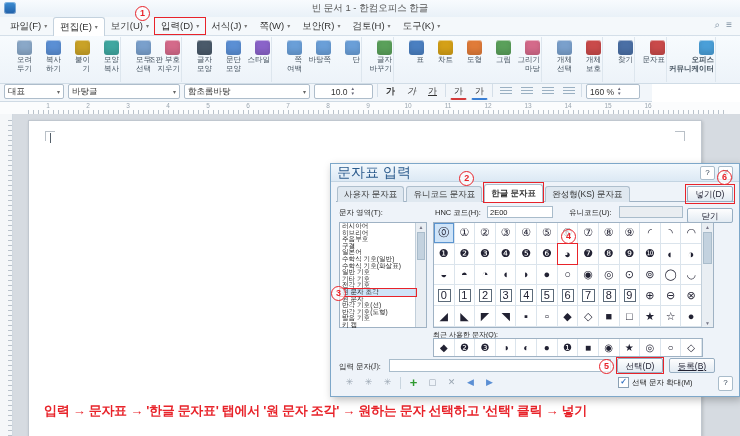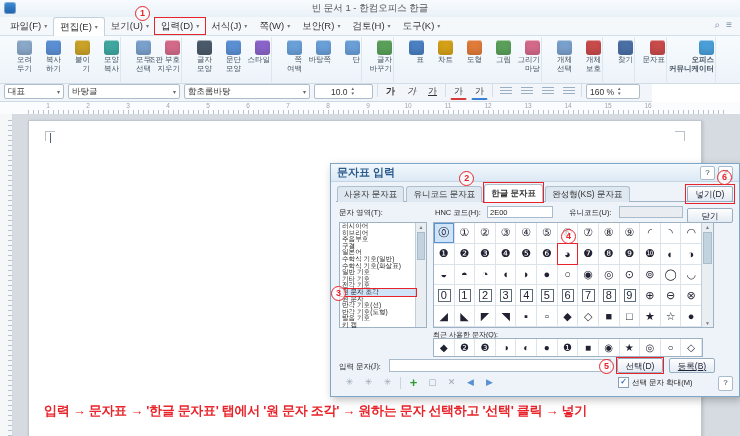--- a/index.html
+++ b/index.html
@@ -70,21 +70,21 @@
   .crop{position:absolute;width:9px;height:9px;}
   .crop.tl{left:16px;top:10px;border-left:1px solid #b9c0c7;border-top:1px solid #b9c0c7;}
   .crop.tr{right:16px;top:10px;border-right:1px solid #b9c0c7;border-top:1px solid #b9c0c7;}
   .caret-line{position:absolute;left:21px;top:12px;width:1px;height:10px;background:#55606a;}
 
   
   .dialog{position:absolute;left:330px;top:163px;width:408px;height:232px;background:#eef3f9;
     border:1px solid #7da7c9;box-shadow:2px 3px 8px rgba(0,0,0,.25);z-index:20;font-size:8px;color:#222;}
   .dlg-title{position:absolute;left:0;top:0;right:0;height:18px;background:linear-gradient(#f2f8fd,#dcE9f4);
     border-bottom:1px solid #c3d4e2;display:flex;align-items:center;padding:0 6px;box-sizing:border-box;}
-  .dlg-title .t{font-size:11px;font-weight:bold;color:#2a5a8c;}
+  .dlg-title .t{font-size:14px;font-weight:normal;color:#2a5a8c;}
   .dlg-title .btns{margin-left:auto;display:flex;gap:3px;}
   .dlg-title .tb{width:13px;height:12px;border:1px solid #a9bccb;background:#fff;border-radius:2px;
     font-size:8px;line-height:11px;text-align:center;color:#345;}
   .tab-baseline{position:absolute;left:5px;right:5px;top:37px;border-top:1px solid #9fb2c4;}
   .dtab{position:relative;height:15px;line-height:15px;padding:0 6px;font-size:8.5px;color:#333;
     background:#dfe8f0;border:1px solid #aebfcd;border-bottom:none;border-radius:3px 3px 0 0;margin-right:2px;}
   .dtab.active{background:#fff;height:17px;line-height:17px;font-weight:bold;z-index:2;}
   .dlg-tabs{position:absolute;left:6px;top:21px;display:flex;align-items:flex-end;height:17px;}
   .dlbl{position:absolute;font-size:7.5px;color:#222;white-space:nowrap;}
   .dfield{position:absolute;height:12px;background:#fff;border:1px solid #a9bccb;font-size:7.5px;

